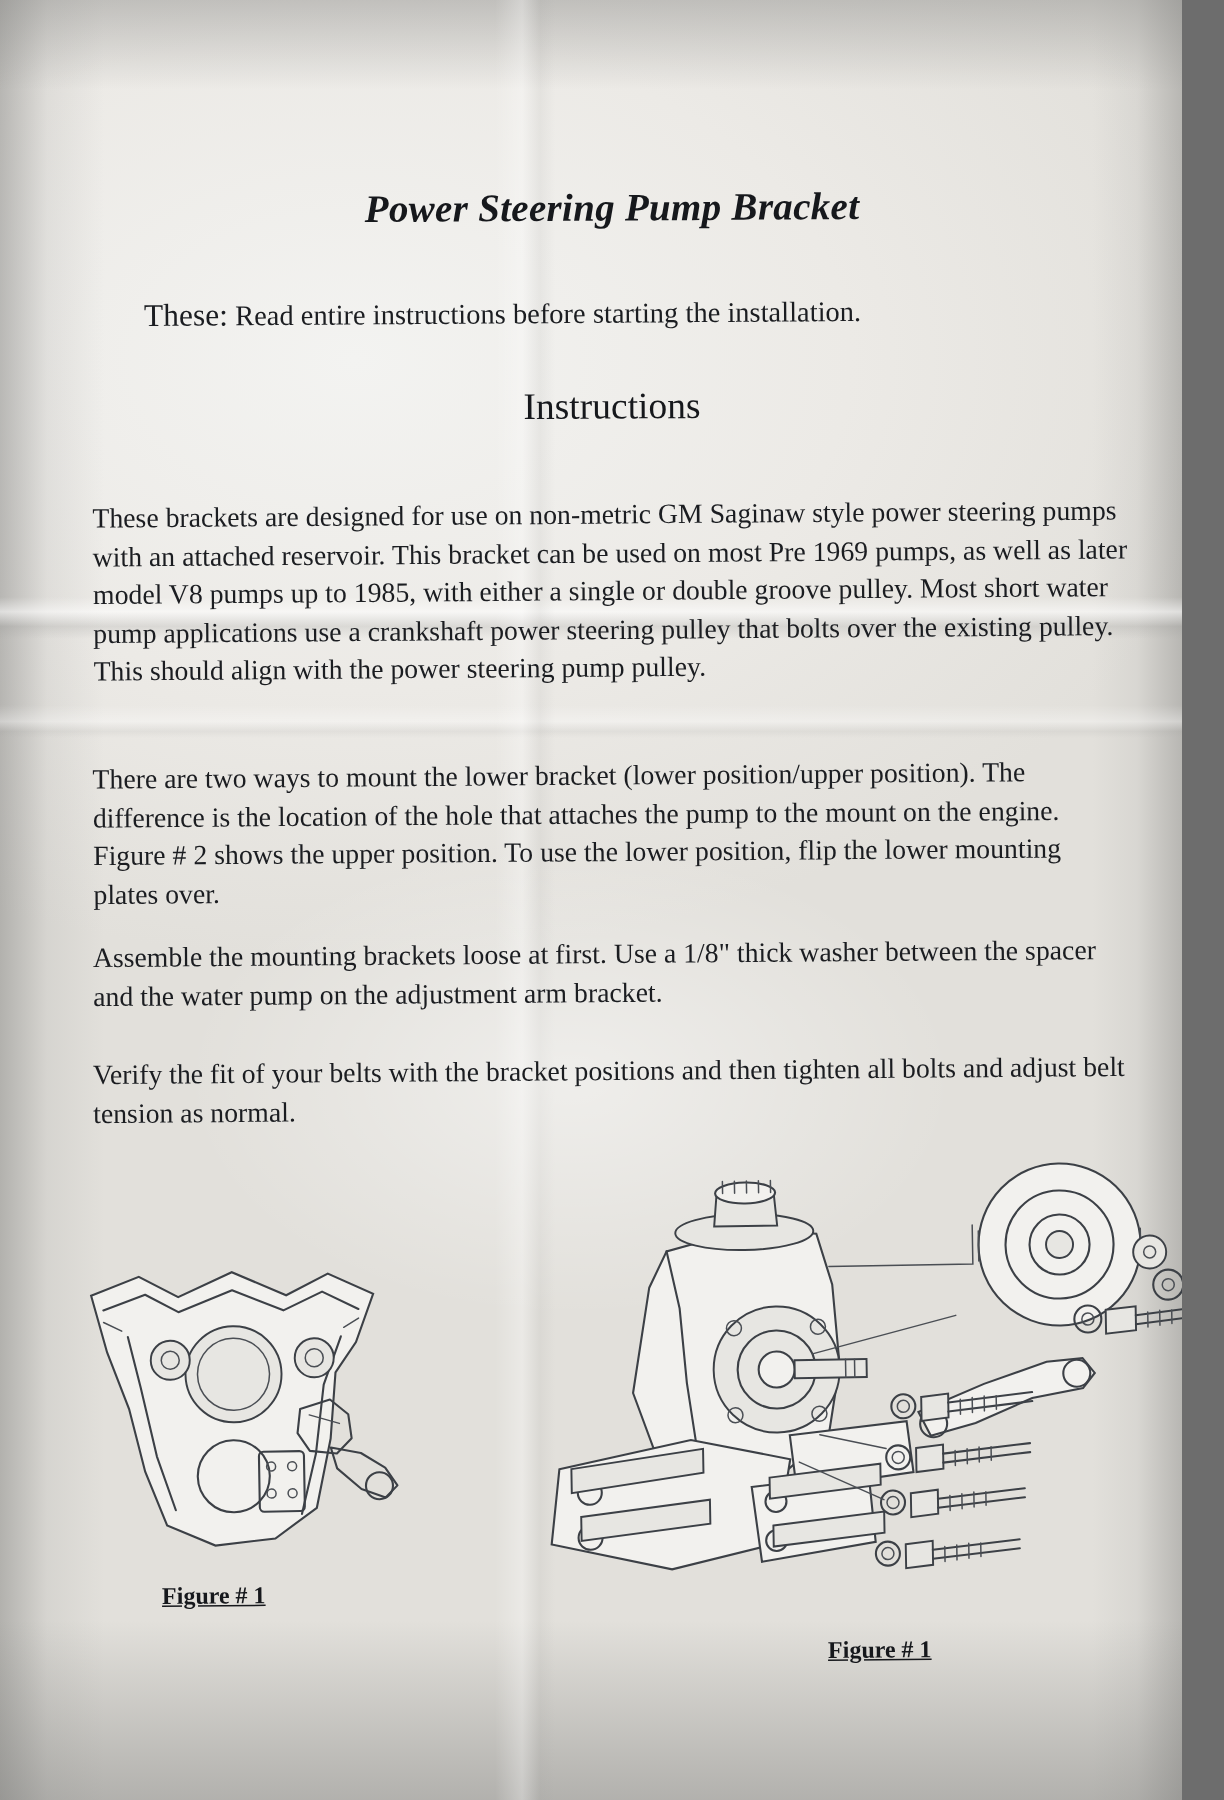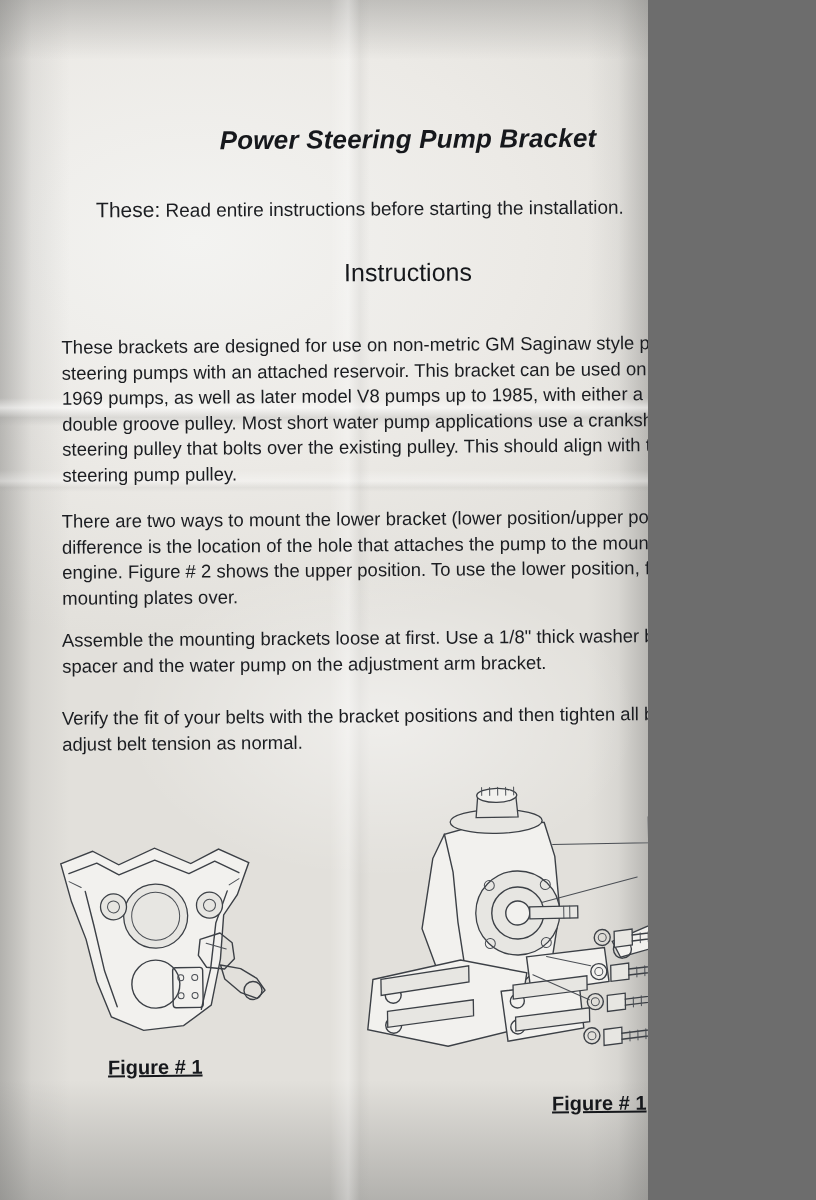--- a/index.html
+++ b/index.html
@@ -2,27 +2,27 @@
 <html><head>
 <meta charset="utf-8">
 <style>
   html, body {
     margin: 0;
     padding: 0;
     background: #6d6d6d;
   }
   #page {
     position: relative;
-    width: 648px;
+    width: 788px;
     height: 1200px;
     overflow: hidden;
     background:
       radial-gradient(ellipse 600px 400px at 30% 20%, #f3f3f1 0%, #eceae6 55%, #e2e0db 100%),
       linear-gradient(180deg, #f0efec 0%, #e9e7e2 40%, #e4e2dd 70%, #dcdad4 100%);
-    font-family: Liberation Sans, sans-serif;
+    font-family: Liberation Serif, serif;
     color: #1b1d21;
   }
   
   .shade {
     position: absolute;
     pointer-events: none;
   }
   .shade-left {
     left: 0; top: 0; width: 70px; height: 1200px;
     background: linear-gradient(90deg, rgba(120,120,118,0.45) 0%, rgba(160,160,158,0.18) 45%, rgba(255,255,255,0) 100%);
@@ -107,21 +107,21 @@
     color: #1b1d21;
     transform: rotate(-0.45deg);
   }
   .p1 { top: 313px; }
   .p2 { top: 487px; }
   .p3 { top: 606px; }
   .p4 { top: 684px; }
 
   .fig-caption {
     position: absolute;
-    font-size: 20px;
+    font-size: 16px;
     font-weight: bold;
     text-decoration: underline;
     color: #16181c;
   }
   .cap1 { left: 108px; top: 1056px; transform: rotate(-0.5deg); }
   .cap2 { left: 552px; top: 1092px; transform: rotate(-0.5deg); }
 
   .figure {
     position: absolute;
   }

